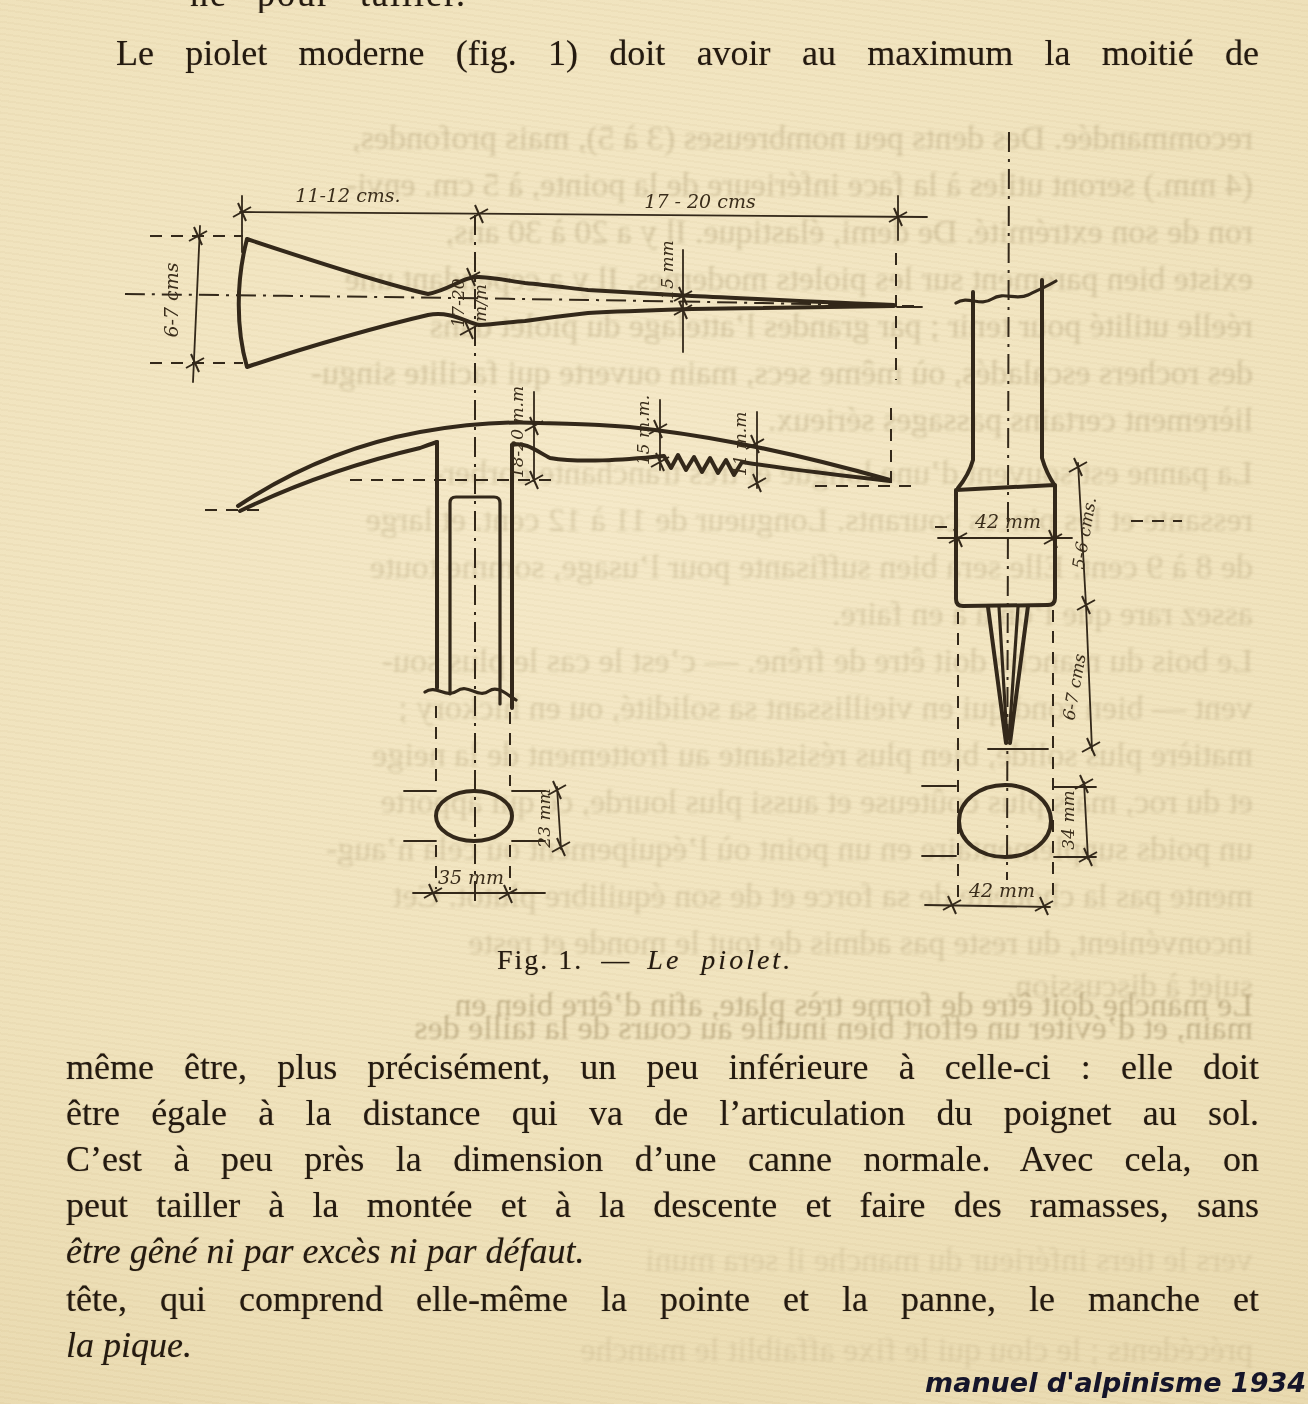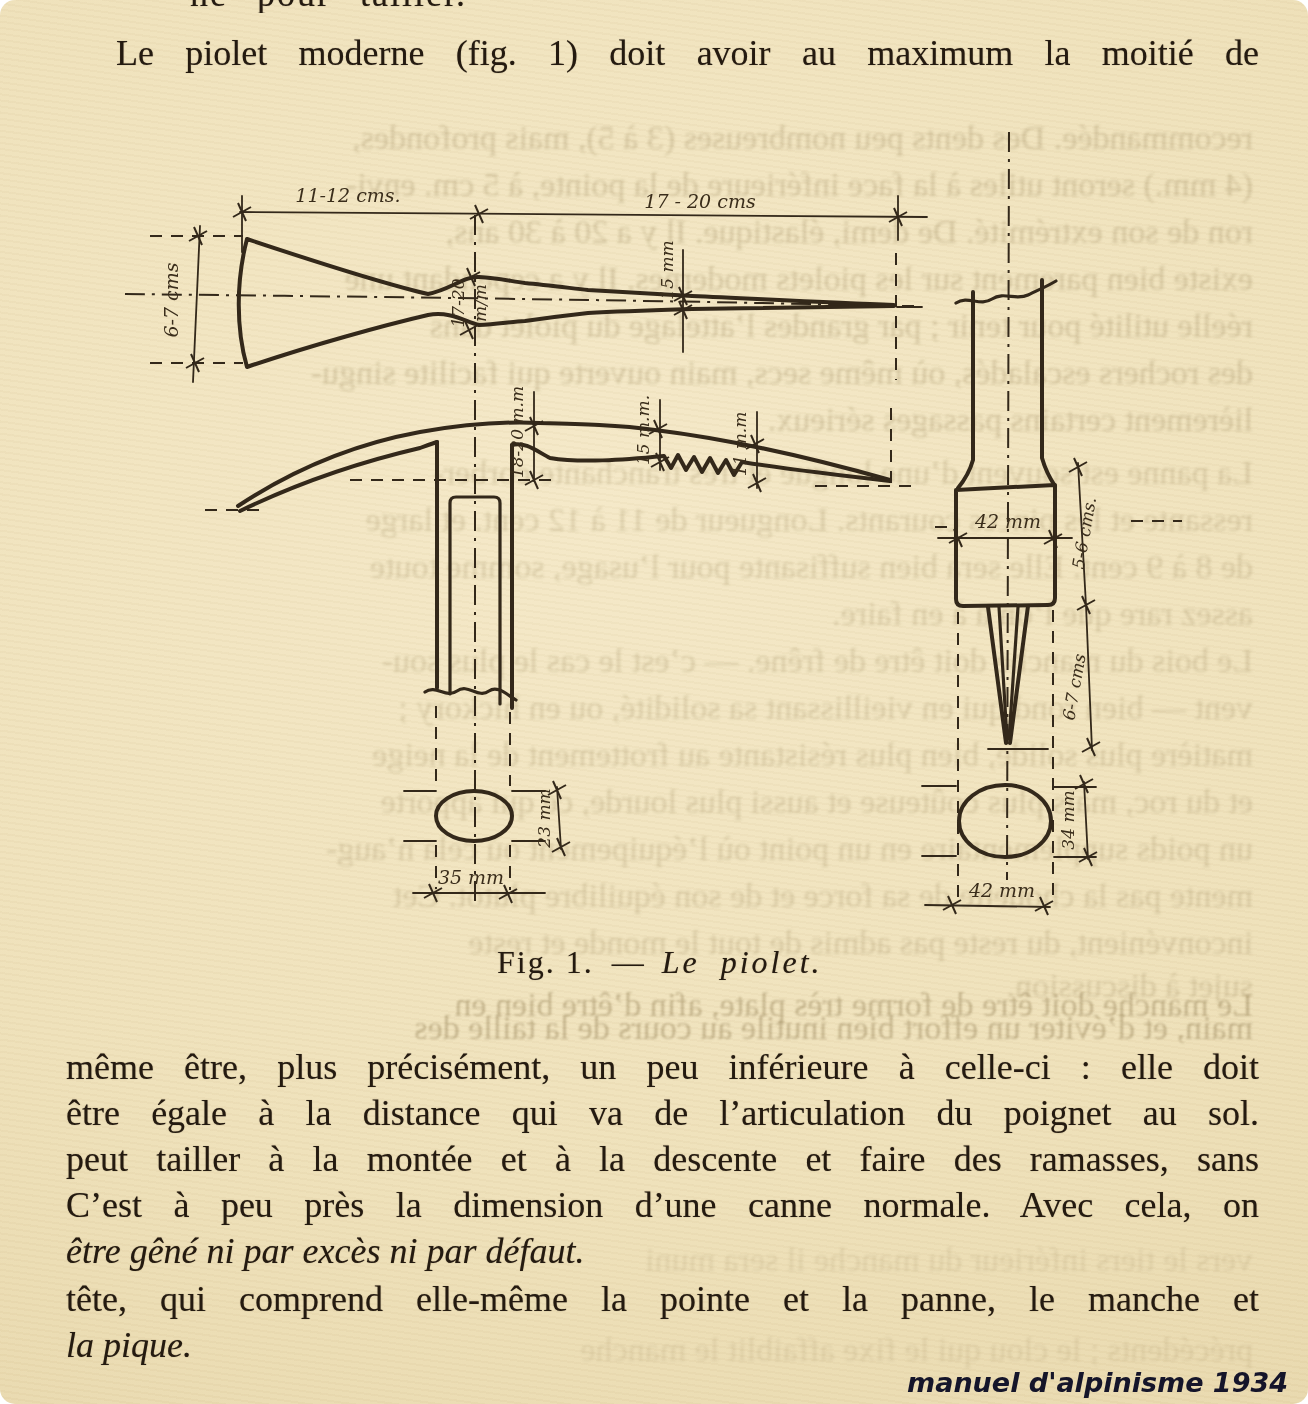--- a/index.html
+++ b/index.html
@@ -1,20 +1,19 @@
 <!DOCTYPE html>
 <html><head>
 <meta charset="utf-8">
 <style>
   html,body{margin:0;padding:0;}
   .page{
     position:relative; width:1308px; height:1404px; overflow:hidden;
     background: radial-gradient(120% 90% at 45% 35%, #f5e9c8 0%, #efe1ba 55%, #e6d5a8 100%);
     font-family:"Liberation Serif", serif;
-    border-radius:15px;
   }
   .page::after{ 
     content:""; position:absolute; inset:0; pointer-events:none;
     background: repeating-linear-gradient(8deg, rgba(120,90,40,0.03) 0 2px, rgba(255,255,255,0.02) 2px 6px);
   }
   
   .bleed{position:absolute; inset:0; z-index:0;}
   .bleed .bl{
     position:absolute; left:58px; width:1195px;
     font:34px/40px "Liberation Serif", serif; color:#8d7a4e;
@@ -27,26 +26,26 @@
   .para{left:66px; width:1193px;}
   .line{
     font-size:36px; line-height:46px; height:46px;
     text-align:justify; text-align-last:justify; white-space:normal;
     text-shadow:0 0 1px rgba(45,28,10,.45);
   }
   .line.indent{padding-left:50px;}
   .line.short{text-align-last:left;font-style:italic;}
   .topfrag{top:0; left:190px; width:520px; height:13px; overflow:hidden;}
   .topfrag span{display:block; margin-top:-27px; font-size:36px; word-spacing:18px; letter-spacing:2px; text-shadow:0 0 1px rgba(45,28,10,.45);}
-  .caption{top:944px; left:497px; font-size:32px; white-space:nowrap; text-shadow:0 0 1px rgba(45,28,10,.4);}
+  .caption{top:944px; left:497px; font-size:28px; white-space:nowrap; text-shadow:0 0 1px rgba(45,28,10,.4);}
   .caption .capfig{letter-spacing:2px;}
   .caption .capdash{margin:0 18px;}
   .caption .captitle{font-style:italic; letter-spacing:3px; word-spacing:10px;}
   .credit{
-    position:absolute; right:20px; bottom:6px; z-index:3;
+    position:absolute; right:2px; bottom:6px; z-index:3;
     font:bold italic 27px "DejaVu Sans", sans-serif; color:#15152a;
   }
   
   svg.fig{position:absolute; inset:0; z-index:1;}
   .s{stroke:#33281a; fill:none; stroke-width:3.2; stroke-linecap:round; stroke-linejoin:round;}
   .s2{stroke-width:4;}
   .thin{stroke-width:1.8;}
   .dd{stroke:#33281a; fill:none; stroke-width:2; stroke-dasharray:20 7 3 7;}
   .da{stroke:#33281a; fill:none; stroke-width:2; stroke-dasharray:12 9;}
   .lbl{font:italic 19px "DejaVu Serif", serif; fill:#3a2d1b;}
@@ -216,22 +215,22 @@
     <text class="lbl" text-anchor="middle" x="1002" y="897">42 mm</text>
   </svg>
 
   <div class="txt caption">
     <span class="capfig">Fig. 1.</span><span class="capdash">—</span><span class="captitle">Le piolet.</span>
   </div>
 
   <div class="txt para" style="top:1044px">
     <div class="line">même être, plus précisément, un peu inférieure à celle-ci : elle doit</div>
     <div class="line">être égale à la distance qui va de l’articulation du poignet au sol.</div>
+    <div class="line">C’est à peu près la dimension d’une canne normale. Avec cela, on</div>
     <div class="line">peut tailler à la montée et à la descente et faire des ramasses, sans</div>
-    <div class="line">C’est à peu près la dimension d’une canne normale. Avec cela, on</div>
     <div class="line short">être gêné ni par excès ni par défaut.</div>
   </div>
 
   <div class="txt para" style="top:1276px">
     <div class="line">tête, qui comprend elle-même la pointe et la panne, le manche et</div>
     <div class="line short">la pique.</div>
   </div>
 
   <div class="credit">manuel d'alpinisme 1934</div>
 </div>

